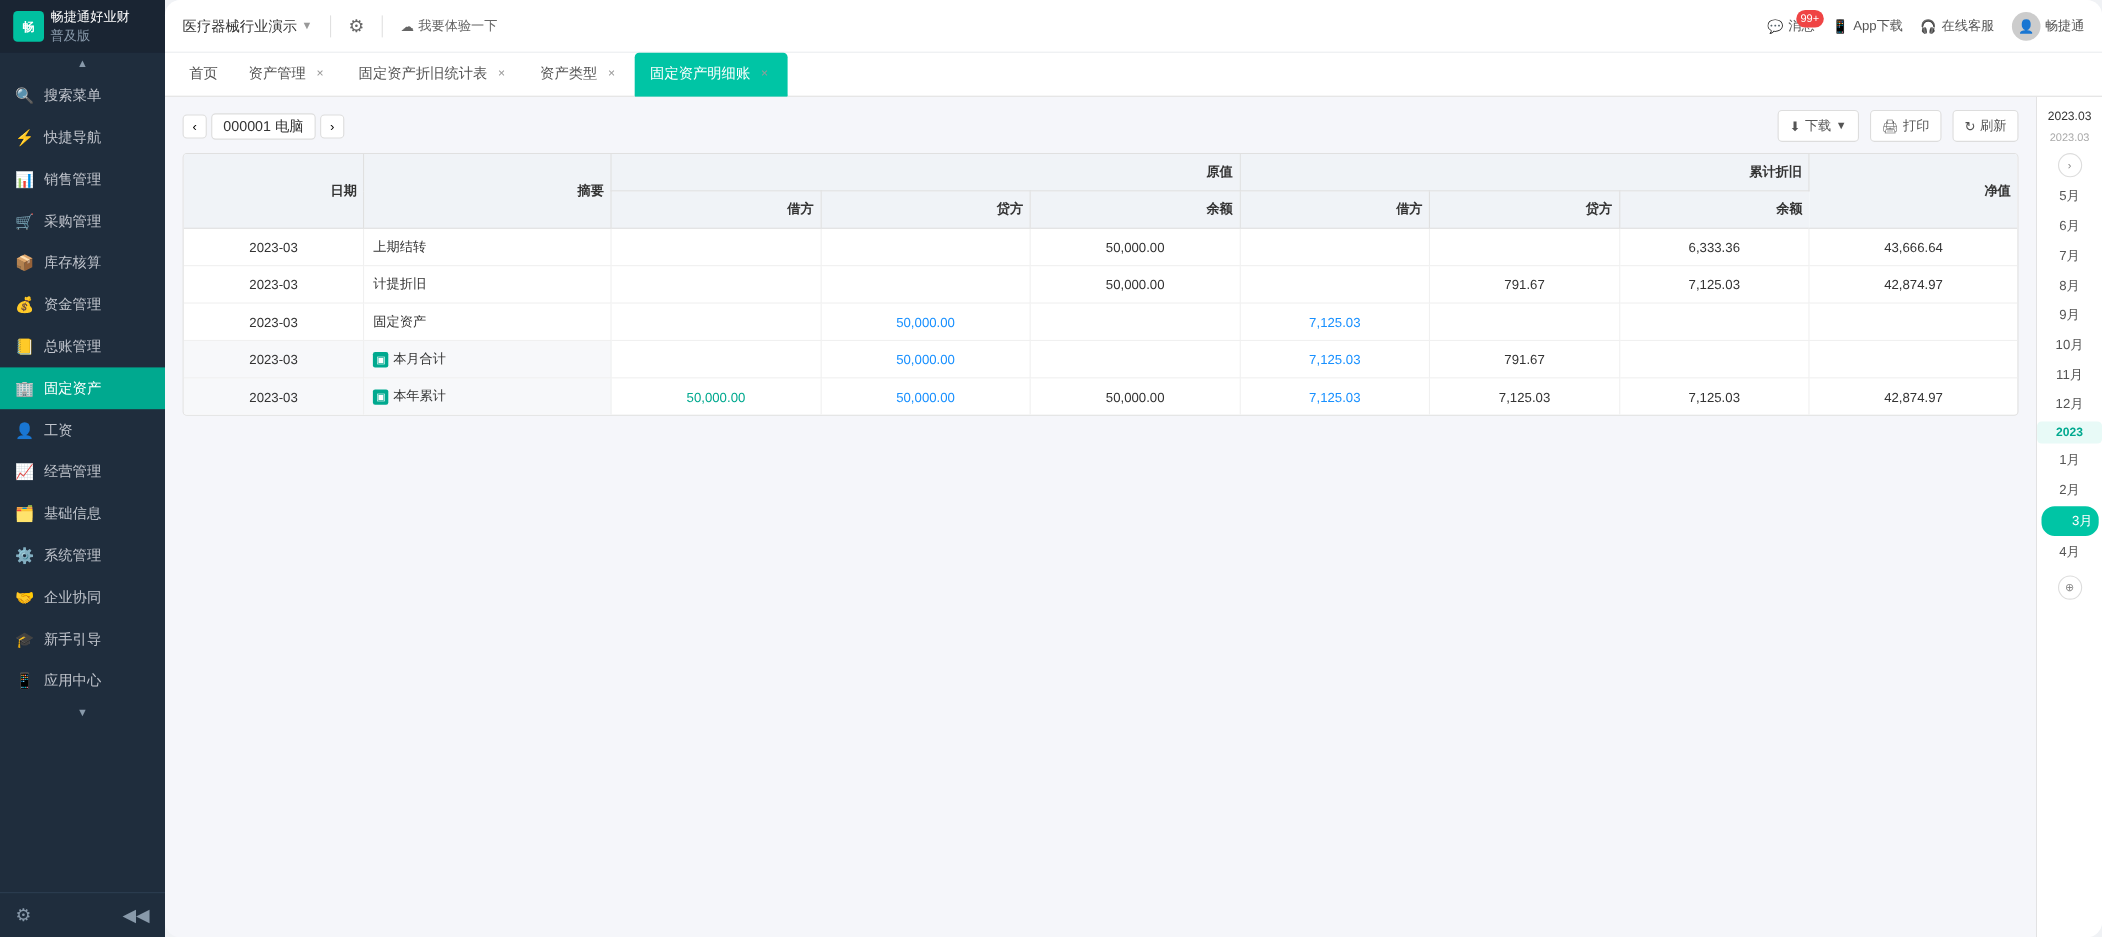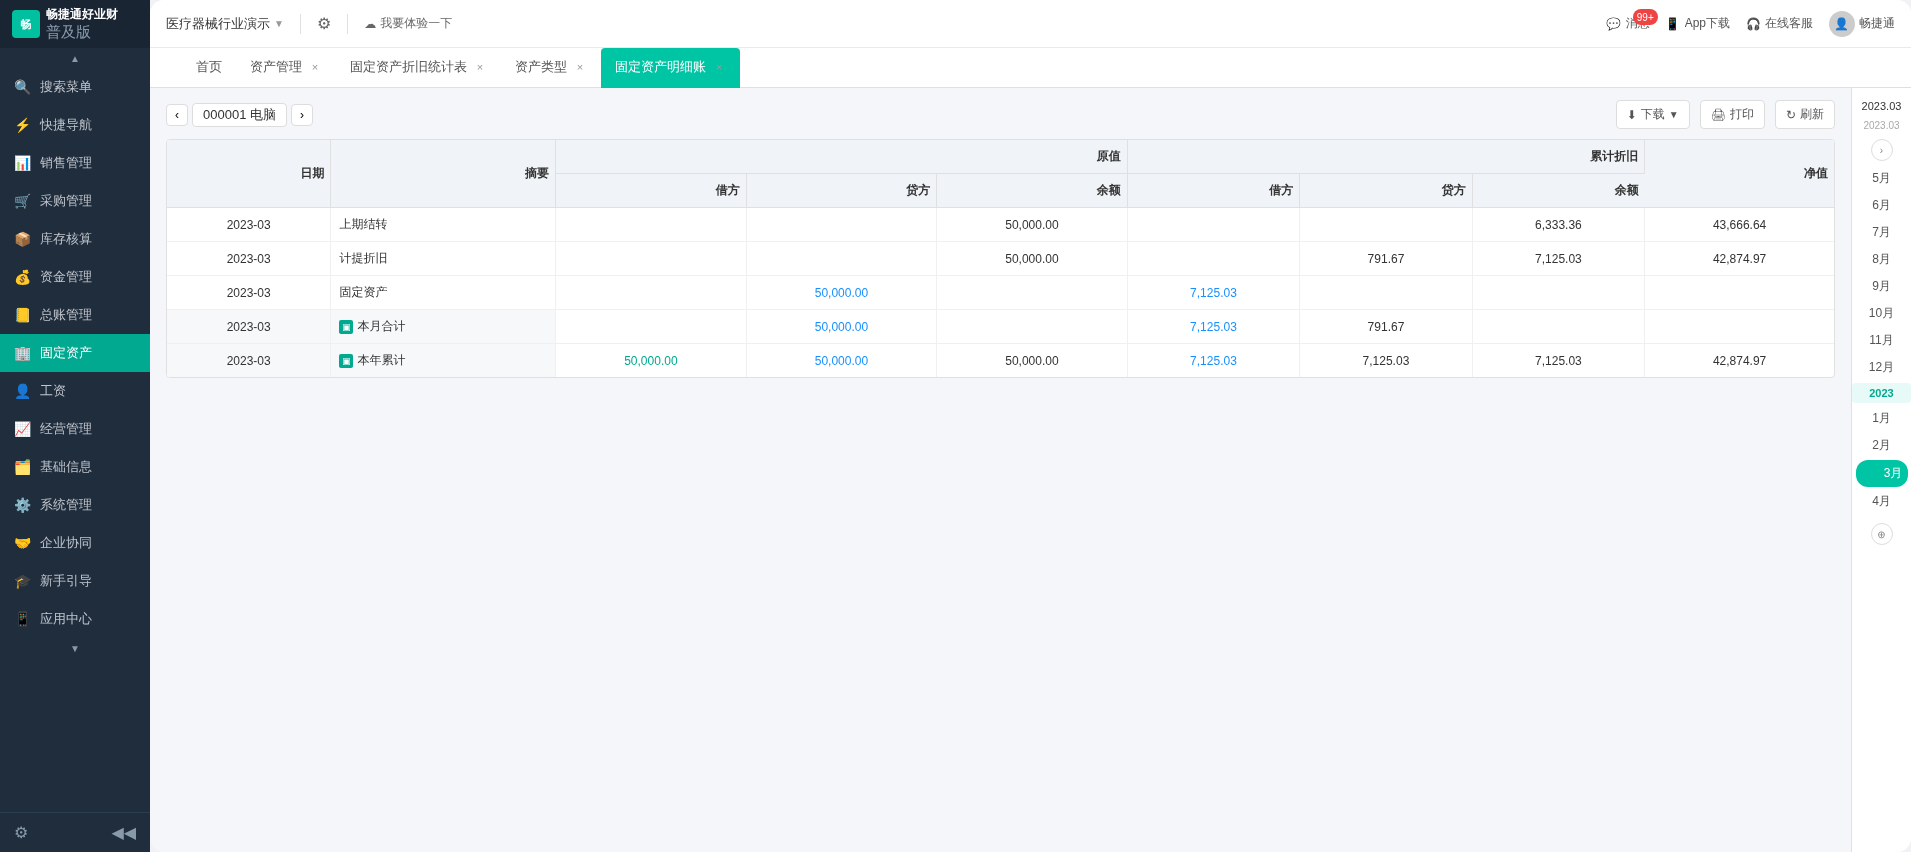--- a/index.html
+++ b/index.html
@@ -24,22 +24,22 @@
       height: 48px;
     }
     .sidebar-logo-icon {
       width: 28px; height: 28px;
       background: #00c0a0;
       border-radius: 4px;
       display: flex; align-items: center; justify-content: center;
       color: white; font-size: 11px; font-weight: bold;
     }
     .sidebar-title-block { display: flex; flex-direction: column; }
-    .sidebar-app-name { color: #fff; font-size: 12px; font-weight: bold; }
-    .sidebar-version { color: #8899aa; font-size: 15px; }
+    .sidebar-app-name { color: #fff; font-size: 12px; font-weight: normal; }
+    .sidebar-version { color: #8899aa; font-size: 12px; }
 
     .sidebar-scroll-area { flex: 1; overflow-y: auto; }
     .sidebar-scroll-area::-webkit-scrollbar { width: 4px; }
     .sidebar-scroll-area::-webkit-scrollbar-thumb { background: #3a4a5c; border-radius: 2px; }
 
     .sidebar-scroll-btn {
       height: 20px; display: flex; align-items: center; justify-content: center;
       color: #8899aa; font-size: 10px; cursor: pointer;
     }
 
@@ -118,21 +118,21 @@
       border-radius: 50%;
       display: flex; align-items: center; justify-content: center;
       font-size: 12px; color: #666;
     }
 
     
     .tabs-bar {
       background: #fff;
       display: flex;
       align-items: center;
-      padding: 0 32px;
+      padding: 0 8px;
       border-bottom: 1px solid #e0e0e0;
       height: 40px;
       gap: 0;
     }
     .tab-item {
       display: flex; align-items: center; gap: 4px;
       padding: 0 14px;
       height: 40px;
       font-size: 13px;
       cursor: pointer;

